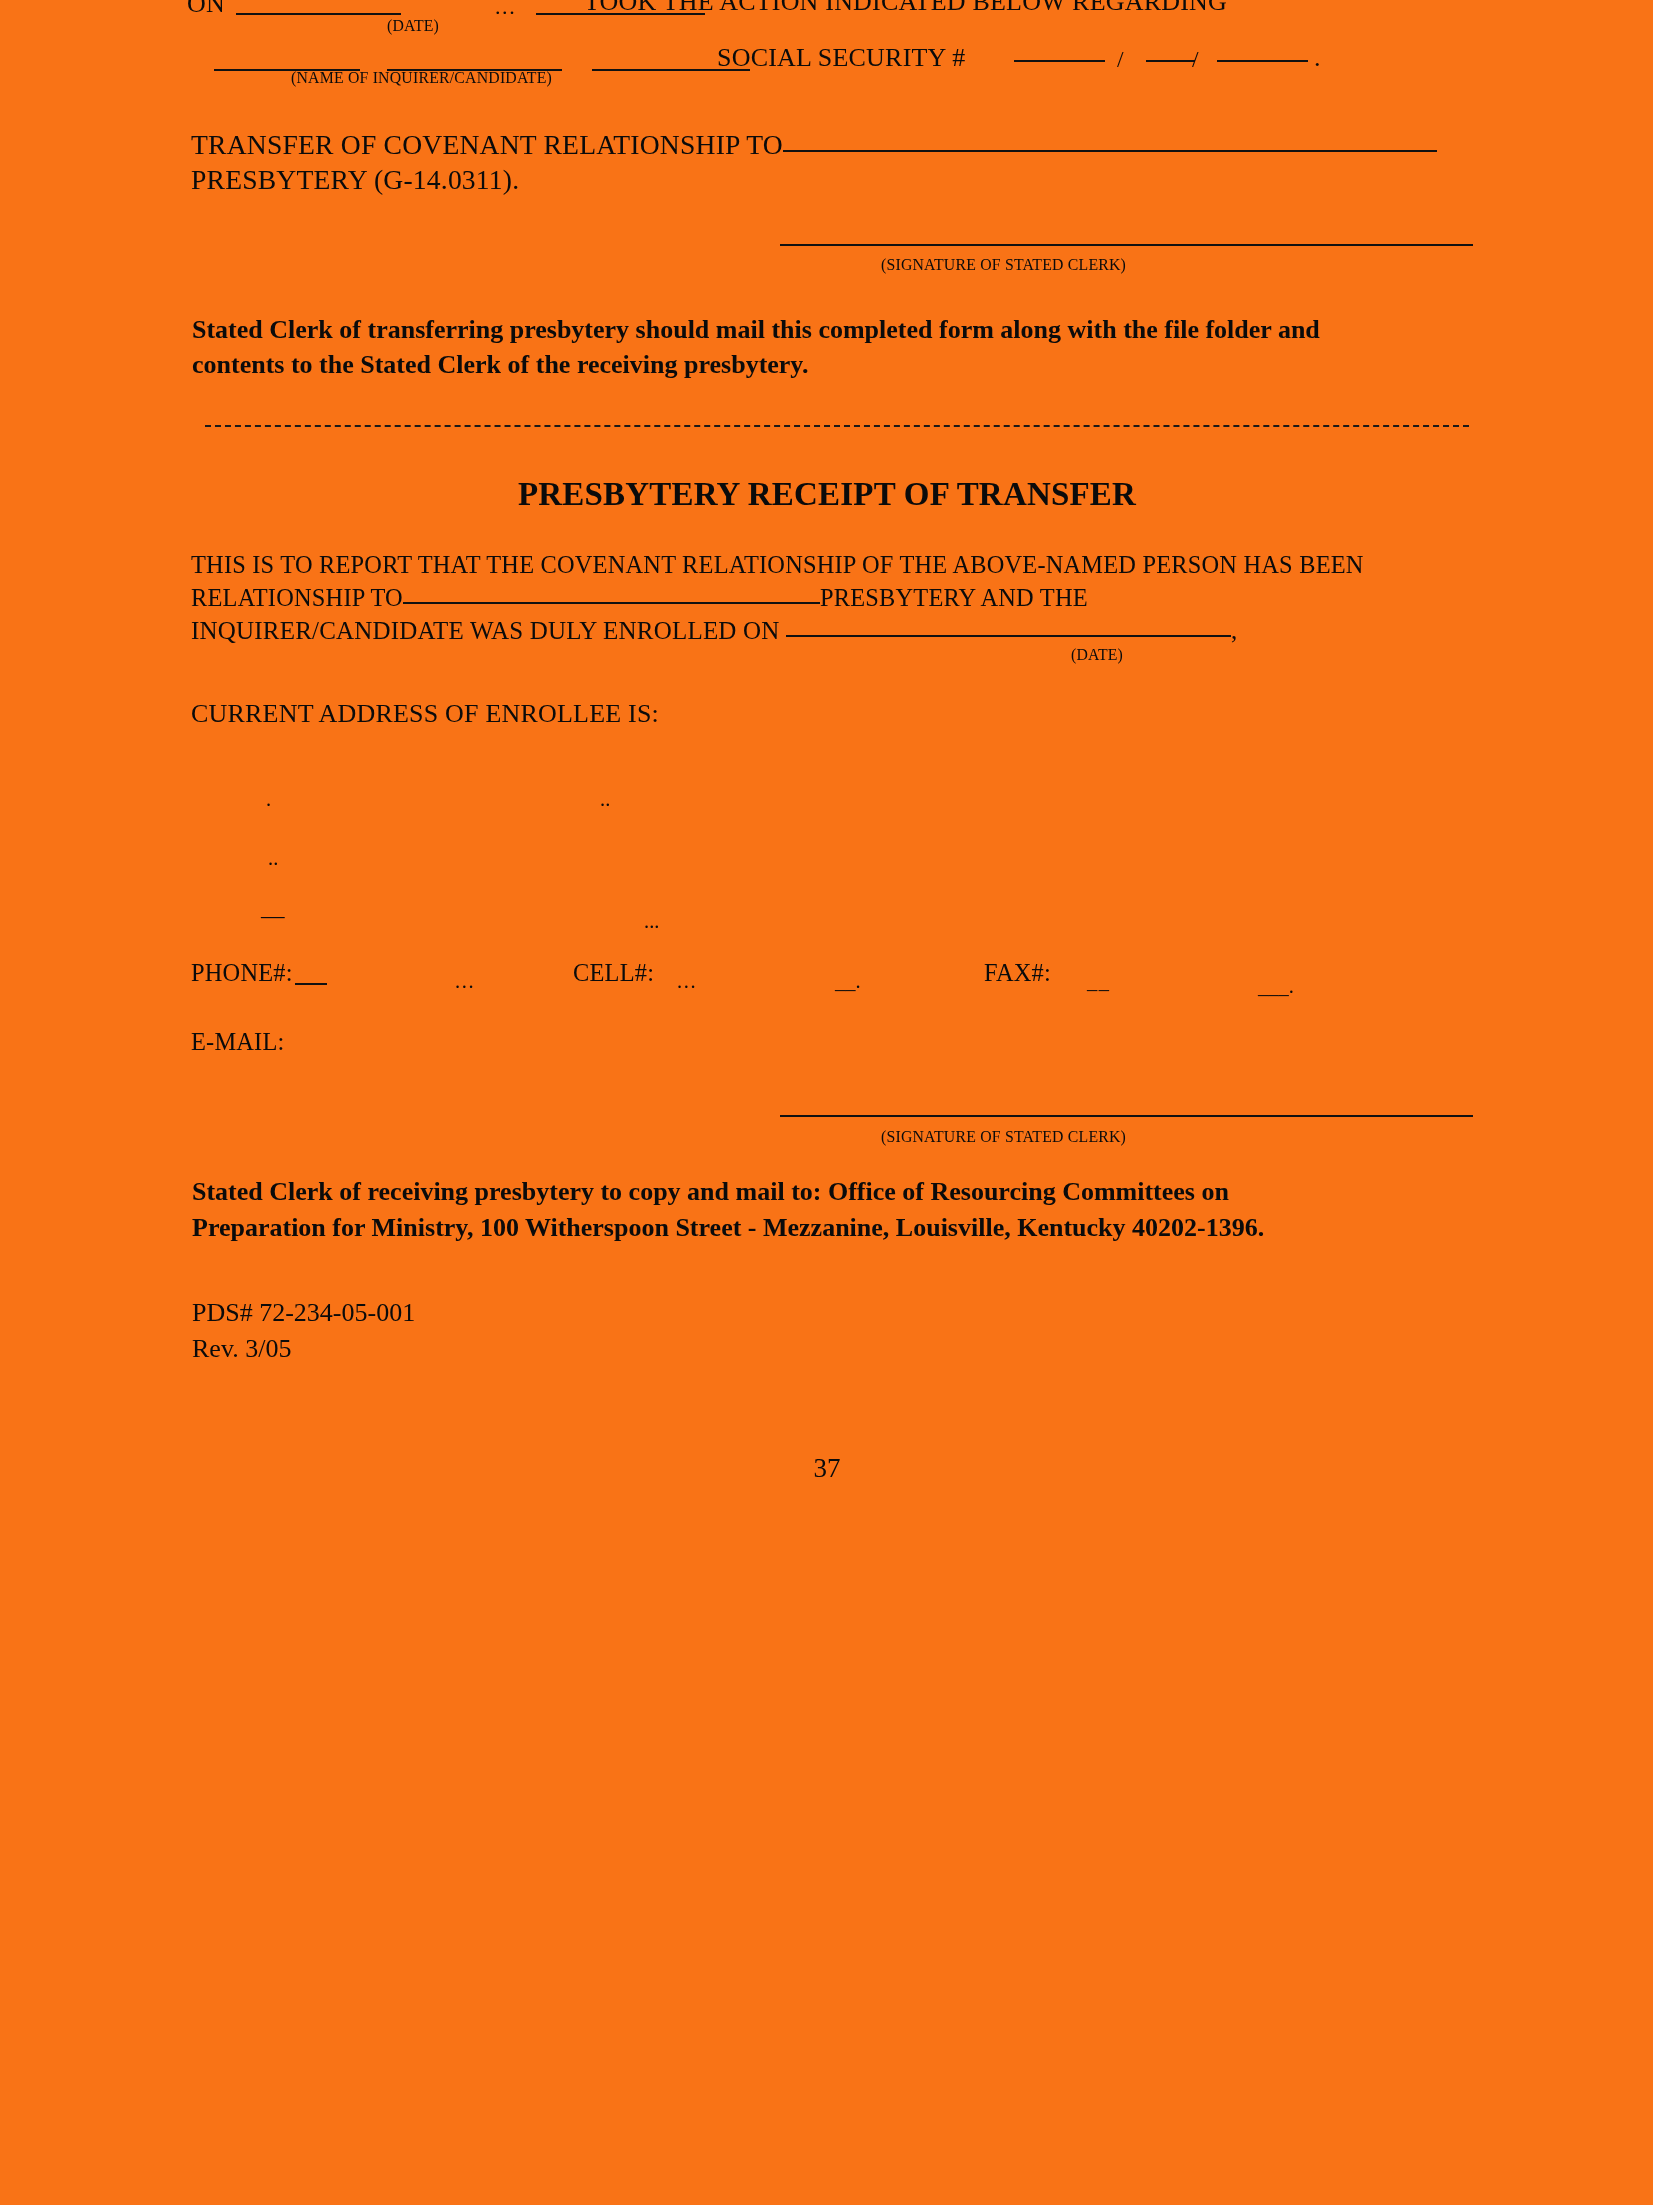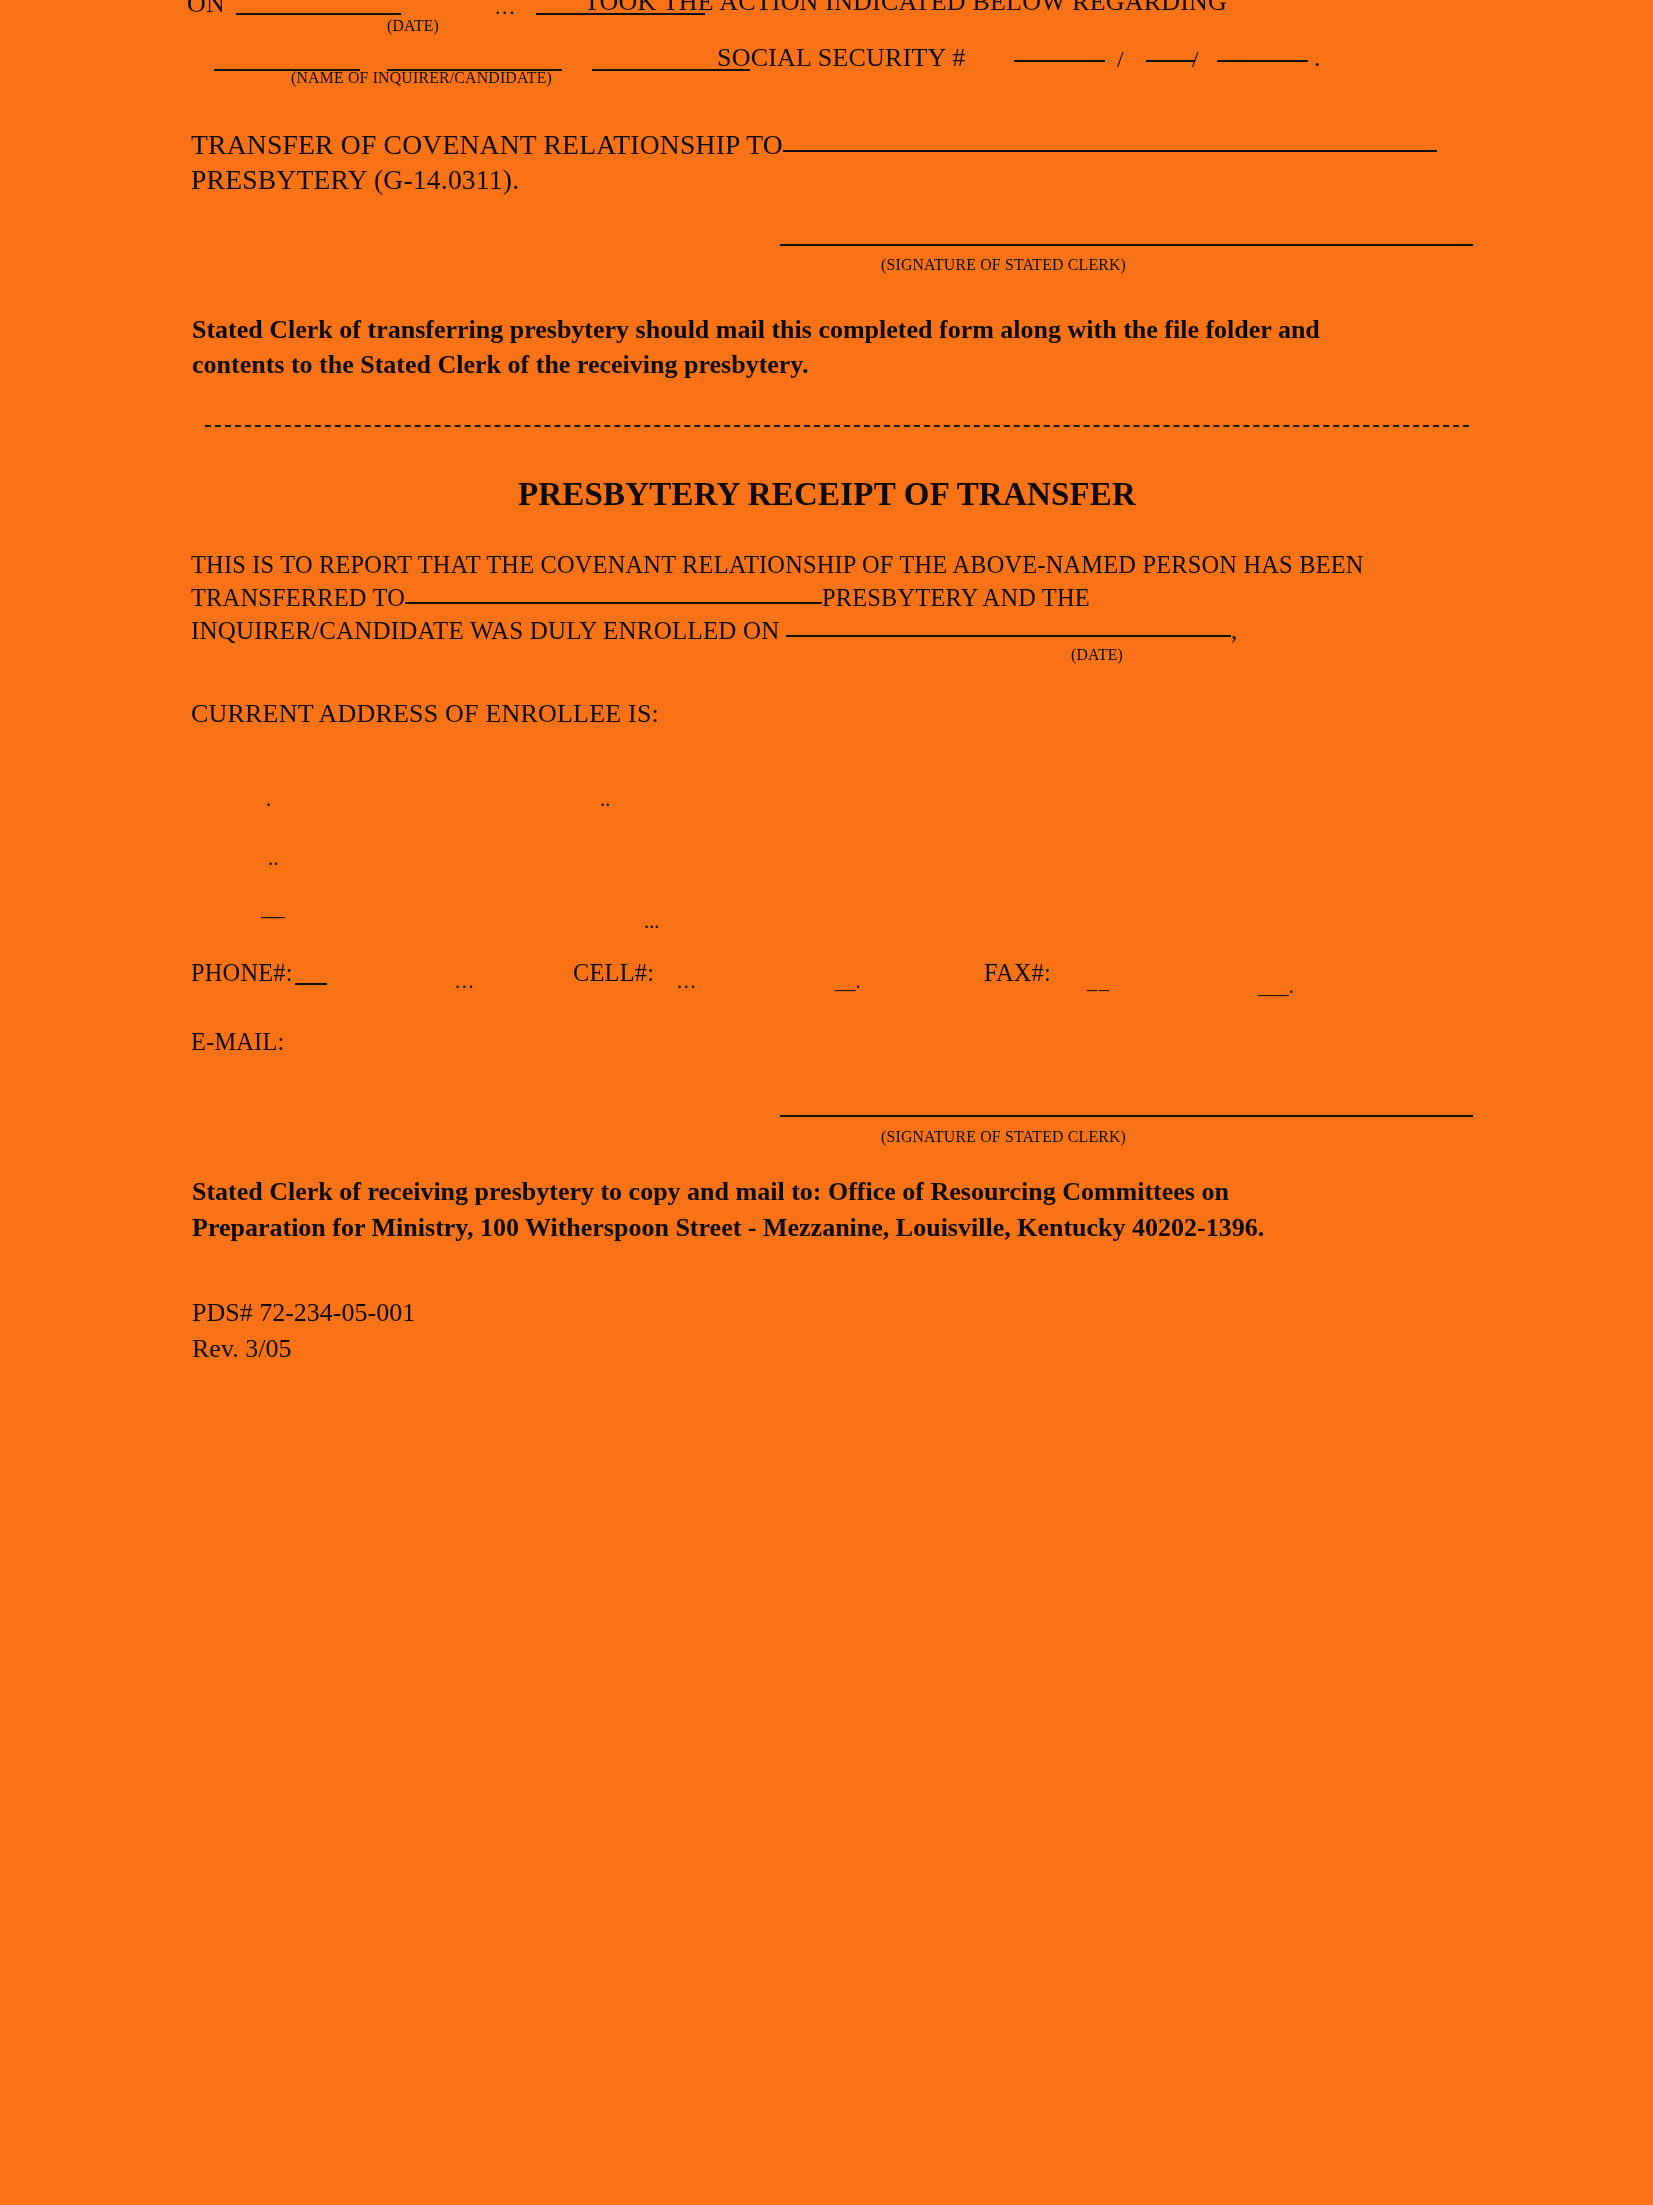--- a/index.html
+++ b/index.html
@@ -173,21 +173,21 @@
   <div class="abs ital note1-l1">Stated Clerk of transferring presbytery should mail this completed form along with the file folder and</div>
   <div class="abs ital note1-l2">contents to the Stated Clerk of the receiving presbytery.</div>
 
   <div class="abs dash-sep"></div>
 
   <div class="abs sec-head sc">PRESBYTERY RECEIPT OF TRANSFER</div>
 
   <div class="abs sc rb-l1">THIS IS TO REPORT THAT THE COVENANT RELATIONSHIP OF THE ABOVE-NAMED PERSON HAS BEEN</div>
 
   <div class="abs sc rb-l2">
-    <span>TRANSFERRED TO</span><span class="rule rb-l2-rule"></span><span>PRESBYTERY AND THE</span>
+    <span>RELATIONSHIP TO</span><span class="rule rb-l2-rule"></span><span>PRESBYTERY AND THE</span>
   </div>
 
   <div class="abs sc rb-l3">
     <span>INQUIRER/CANDIDATE WAS DULY ENROLLED ON</span>
     <span class="rule rb-l3-rule"></span><span>,</span>
   </div>
   <div class="abs sc rb-date2">(DATE)</div>
 
   <div class="abs sc ca-head">CURRENT ADDRESS OF ENROLLEE IS:</div>
 
@@ -213,15 +213,16 @@
 
   <div class="abs sig2-rule"></div>
   <div class="abs sc sig2-cap">(SIGNATURE OF STATED CLERK)</div>
 
   <div class="abs ital note2-l1">Stated Clerk of receiving presbytery to copy and mail to:  Office of Resourcing Committees on</div>
   <div class="abs ital note2-l2">Preparation for Ministry, 100 Witherspoon Street - Mezzanine, Louisville, Kentucky 40202-1396.</div>
 
   <div class="abs pds">PDS# 72-234-05-001</div>
   <div class="abs rev">Rev. 3/05</div>
 
+  <div class="abs pageno">37</div>
 
 </div>
 
 
 </body></html>

